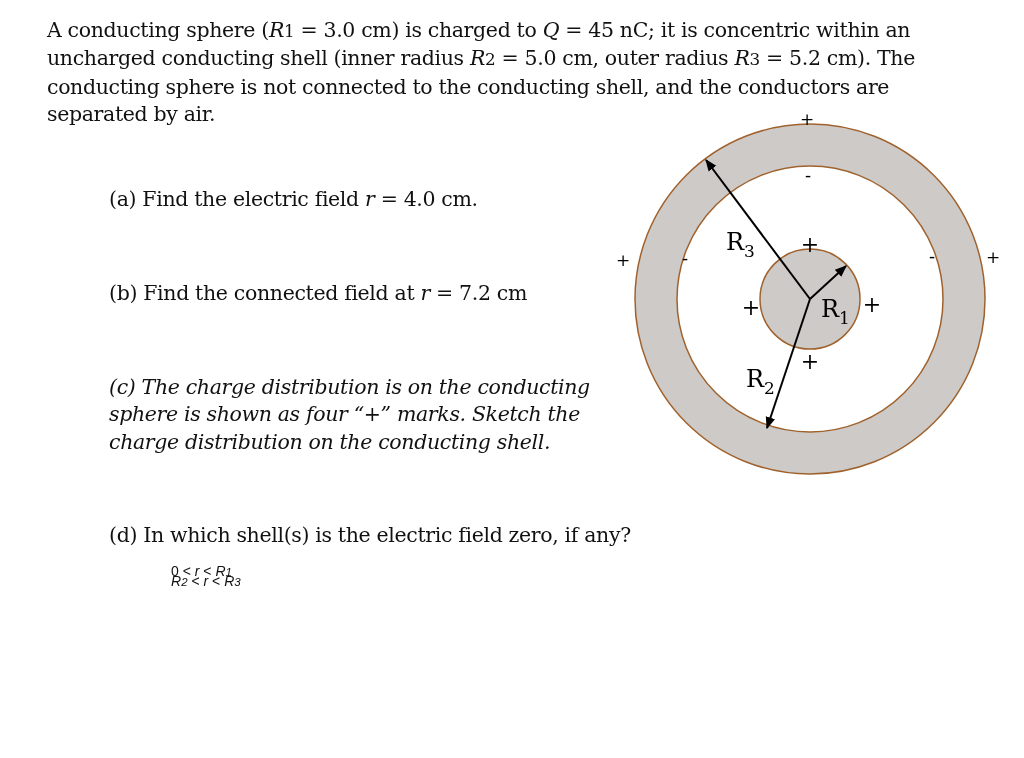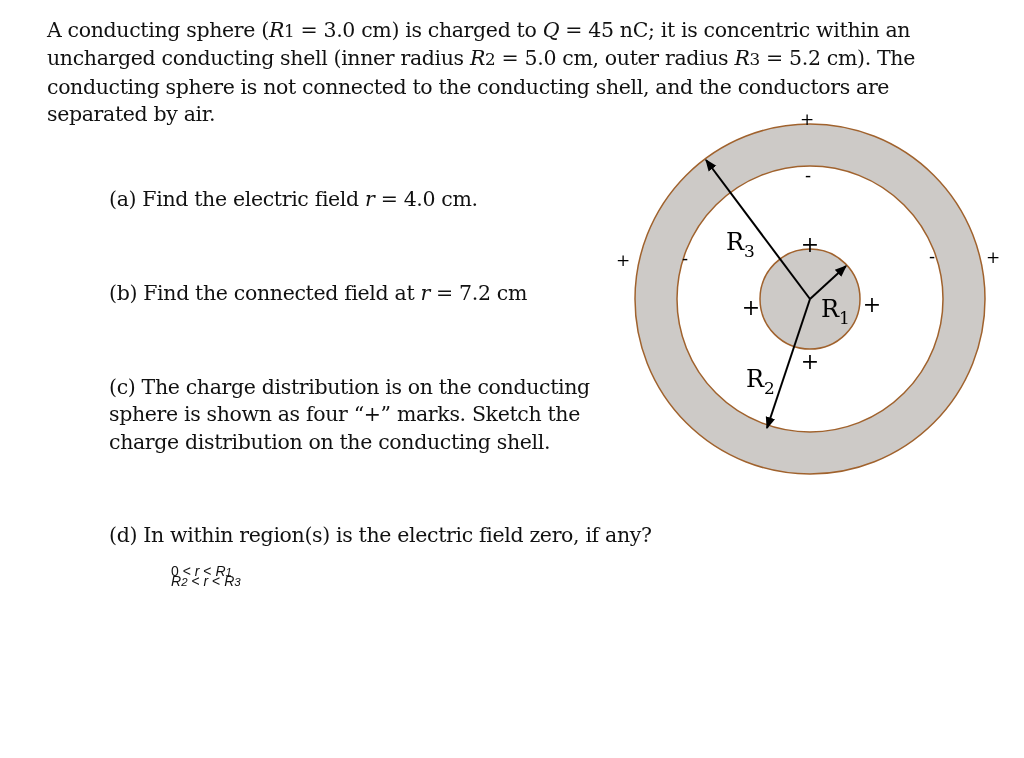--- a/index.html
+++ b/index.html
@@ -28,21 +28,21 @@
     .q {
       position: absolute;
       left: 97px;
       font-size: 20.5px;
       line-height: 27.3px;
       letter-spacing: -0.35px;
       margin: 12px;
     }
     .q-a { top: 174px; }
     .q-b { top: 268px; }
-    .q-c { top: 362px; width: 500px; }
+    .q-c { top: 362px; width: 500px; font-style: italic; }
     .q-d { top: 510px; }
     .ans {
       position: absolute;
       left: 171px;
       font-family: "Liberation Sans", sans-serif;
       font-size: 14px;
       line-height: 26px;
     }
     .ans-1 { top: 558px; }
     .ans-2 { top: 568px; }
@@ -61,21 +61,21 @@
 <body>
 
 <p class="intro"><span>A conducting sphere (</span><i>R</i><span class="sub">1</span><span> = 3.0 cm) is charged to </span><i>Q</i><span> = 45 nC; it is concentric within an uncharged conducting shell (inner radius </span><i>R</i><span class="sub">2</span><span> = 5.0 cm, outer radius </span><i>R</i><span class="sub">3</span><span> = 5.2 cm). The conducting sphere is not connected to the conducting shell, and the conductors are separated by air.</span></p>
 
 <p class="q q-a"><span>(a) Find the electric field </span><i>r</i><span> = 4.0 cm.</span></p>
 
 <p class="q q-b"><span>(b) Find the connected field at </span><i>r</i><span> = 7.2 cm</span></p>
 
 <p class="q q-c">(c) The charge distribution is on the conducting sphere is shown as four “+” marks. Sketch the charge distribution on the conducting shell.</p>
 
-<p class="q q-d">(d) In within region(s) is the electric field zero, if any?</p>
+<p class="q q-d">(d) In which shell(s) is the electric field zero, if any?</p>
 
 <div class="ans ans-1"><span>0</span><span> &lt; </span><i>r</i><span> &lt; </span><i>R</i><i class="sub">1</i></div>
 
 <div class="ans ans-2"><i>R</i><i class="sub">2</i><span> &lt; </span><i>r</i><span> &lt; </span><i>R</i><i class="sub">3</i></div>
 
 <svg class="diagram" width="420" height="400" viewBox="600 100 420 400">
   <defs>
     <marker id="arrowhead" viewBox="0 0 10 10" refX="9" refY="5" markerWidth="6" markerHeight="6" orient="auto-start-reverse">
       <path d="M0,1 L10,5 L0,9 z" fill="#000"></path>
     </marker>

